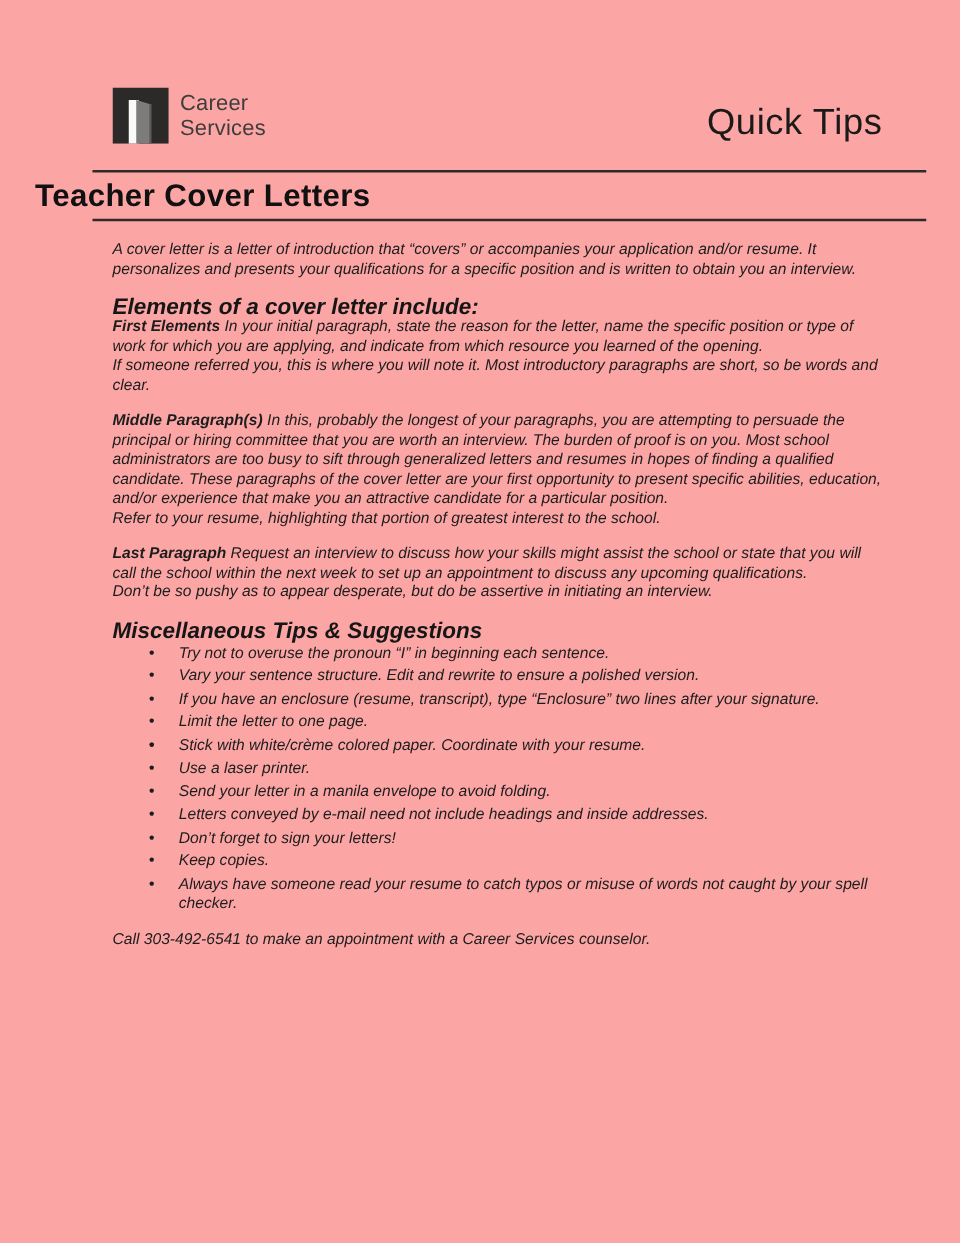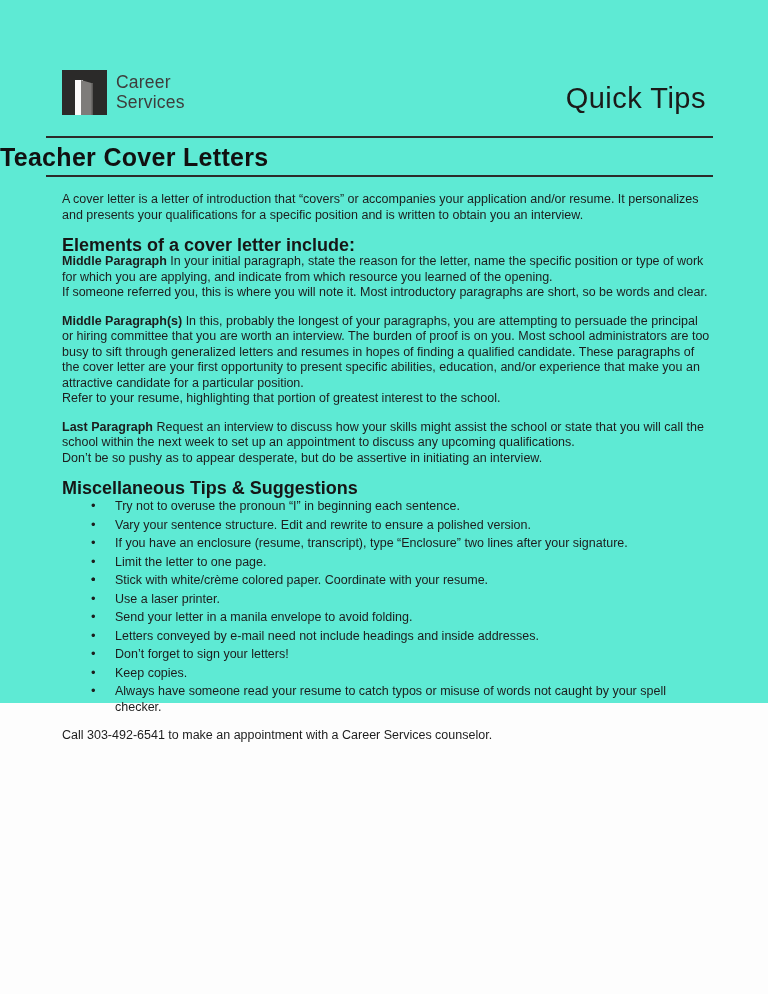--- a/index.html
+++ b/index.html
@@ -5,21 +5,21 @@
   * { margin: 0; padding: 0; box-sizing: border-box; }
   html, body { width: 768px; height: 994px; }
   body {
     background: #fdfdfd;
     color: #1d1d1d;
     font-family: "Liberation Sans", sans-serif;
     font-size: 12.5px;
     line-height: 15.5px;
     overflow: hidden;
   }
-  .page { width: 768px; height: 703px; background: #5eead4; position: relative; }
+  .page { width: 768px; height: 994px; background: #fca5a5; position: relative; padding-left: 28px; }
 
   
   .masthead {
     padding: 70px 62px 0 62px;
     display: flex;
     justify-content: space-between;
     align-items: flex-end;
   }
   .logo { display: flex; align-items: flex-start; }
   .logo svg { width: 45px; height: 45px; display: block; }
@@ -53,21 +53,21 @@
     font-size: 25px;
     line-height: 30px;
     font-weight: bold;
     text-align: left;
     color: #111;
     margin: 4px 0 3px 0;
     letter-spacing: 0.3px;
   }
 
   
-  .content { padding: 15px 58px 0 62px; }
+  .content { padding: 15px 58px 0 62px; font-style: italic; }
   .intro { margin-bottom: 13px; }
   h2.sec-heading {
     font-size: 18px;
     line-height: 18px;
     font-weight: bold;
     color: #161616;
   }
   .para { margin-bottom: 13px; }
   .para b { font-weight: bold; }
   .para .note { display: block; }
@@ -112,21 +112,21 @@
   <div class="rule rule-top"></div>
   <h1 class="doc-title">Teacher Cover Letters</h1>
   <div class="rule"></div>
 
   <div class="content">
 
     <p class="intro">A cover letter is a letter of introduction that “covers” or accompanies your application and/or resume. It personalizes and presents your qualifications for a specific position and is written to obtain you an interview.</p>
 
     <h2 class="sec-heading">Elements of a cover letter include:</h2>
 
-    <p class="para"><b>Middle Paragraph</b><span> In your initial paragraph, state the reason for the letter, name the specific position or type of work for which you are applying, and indicate from which resource you learned of the opening.</span><span class="note">If someone referred you, this is where you will note it. Most introductory paragraphs are short, so be words and clear.</span></p>
+    <p class="para"><b>First Elements</b><span> In your initial paragraph, state the reason for the letter, name the specific position or type of work for which you are applying, and indicate from which resource you learned of the opening.</span><span class="note">If someone referred you, this is where you will note it. Most introductory paragraphs are short, so be words and clear.</span></p>
 
     <p class="para"><b>Middle Paragraph(s)</b><span> In this, probably the longest of your paragraphs, you are attempting to persuade the principal or hiring committee that you are worth an interview. The burden of proof is on you. Most school administrators are too busy to sift through generalized letters and resumes in hopes of finding a qualified candidate. These paragraphs of the cover letter are your first opportunity to present specific abilities, education, and/or experience that make you an attractive candidate for a particular position.</span><span class="note">Refer to your resume, highlighting that portion of greatest interest to the school.</span></p>
 
     <p class="para"><b>Last Paragraph</b><span> Request an interview to discuss how your skills might assist the school or state that you will call the school within the next week to set up an appointment to discuss any upcoming qualifications.</span><span class="note">Don’t be so pushy as to appear desperate, but do be assertive in initiating an interview.</span></p>
 
     <h2 class="sec-heading misc-heading">Miscellaneous Tips &amp; Suggestions</h2>
 
     <ul class="tips">
       <li><span class="dot">•</span><span>Try not to overuse the pronoun “I” in beginning each sentence.</span></li>
       <li><span class="dot">•</span><span>Vary your sentence structure. Edit and rewrite to ensure a polished version.</span></li>

